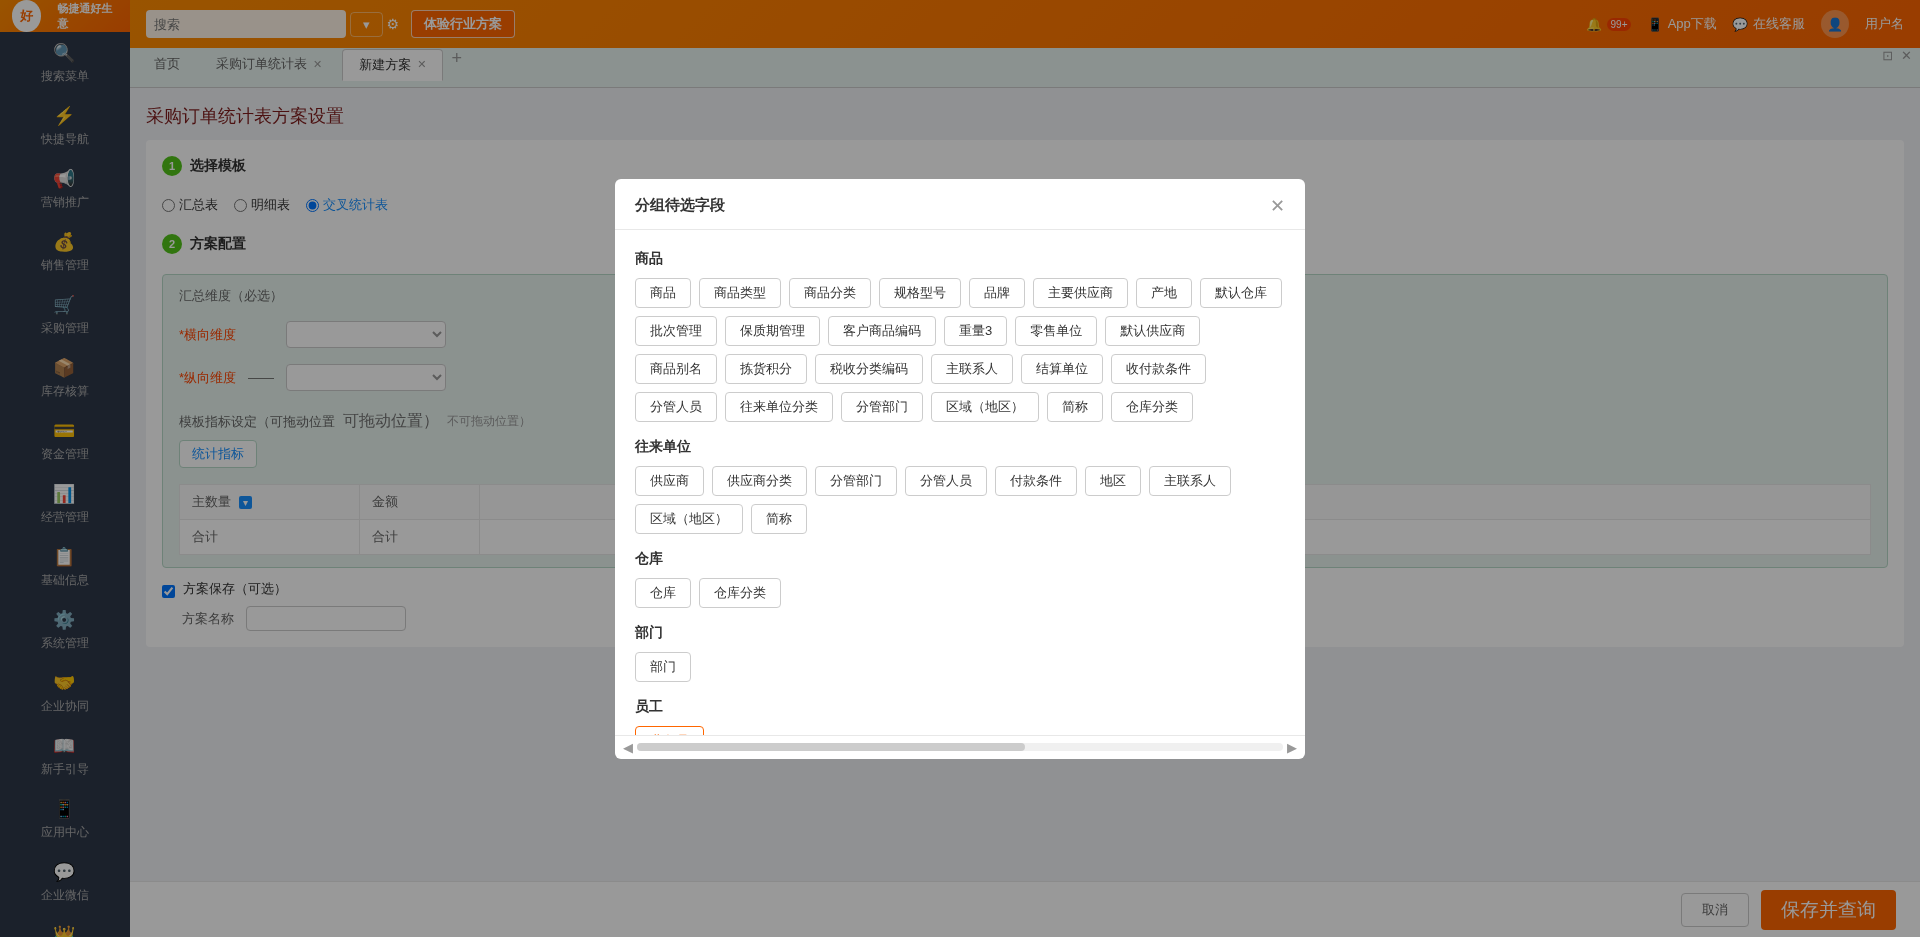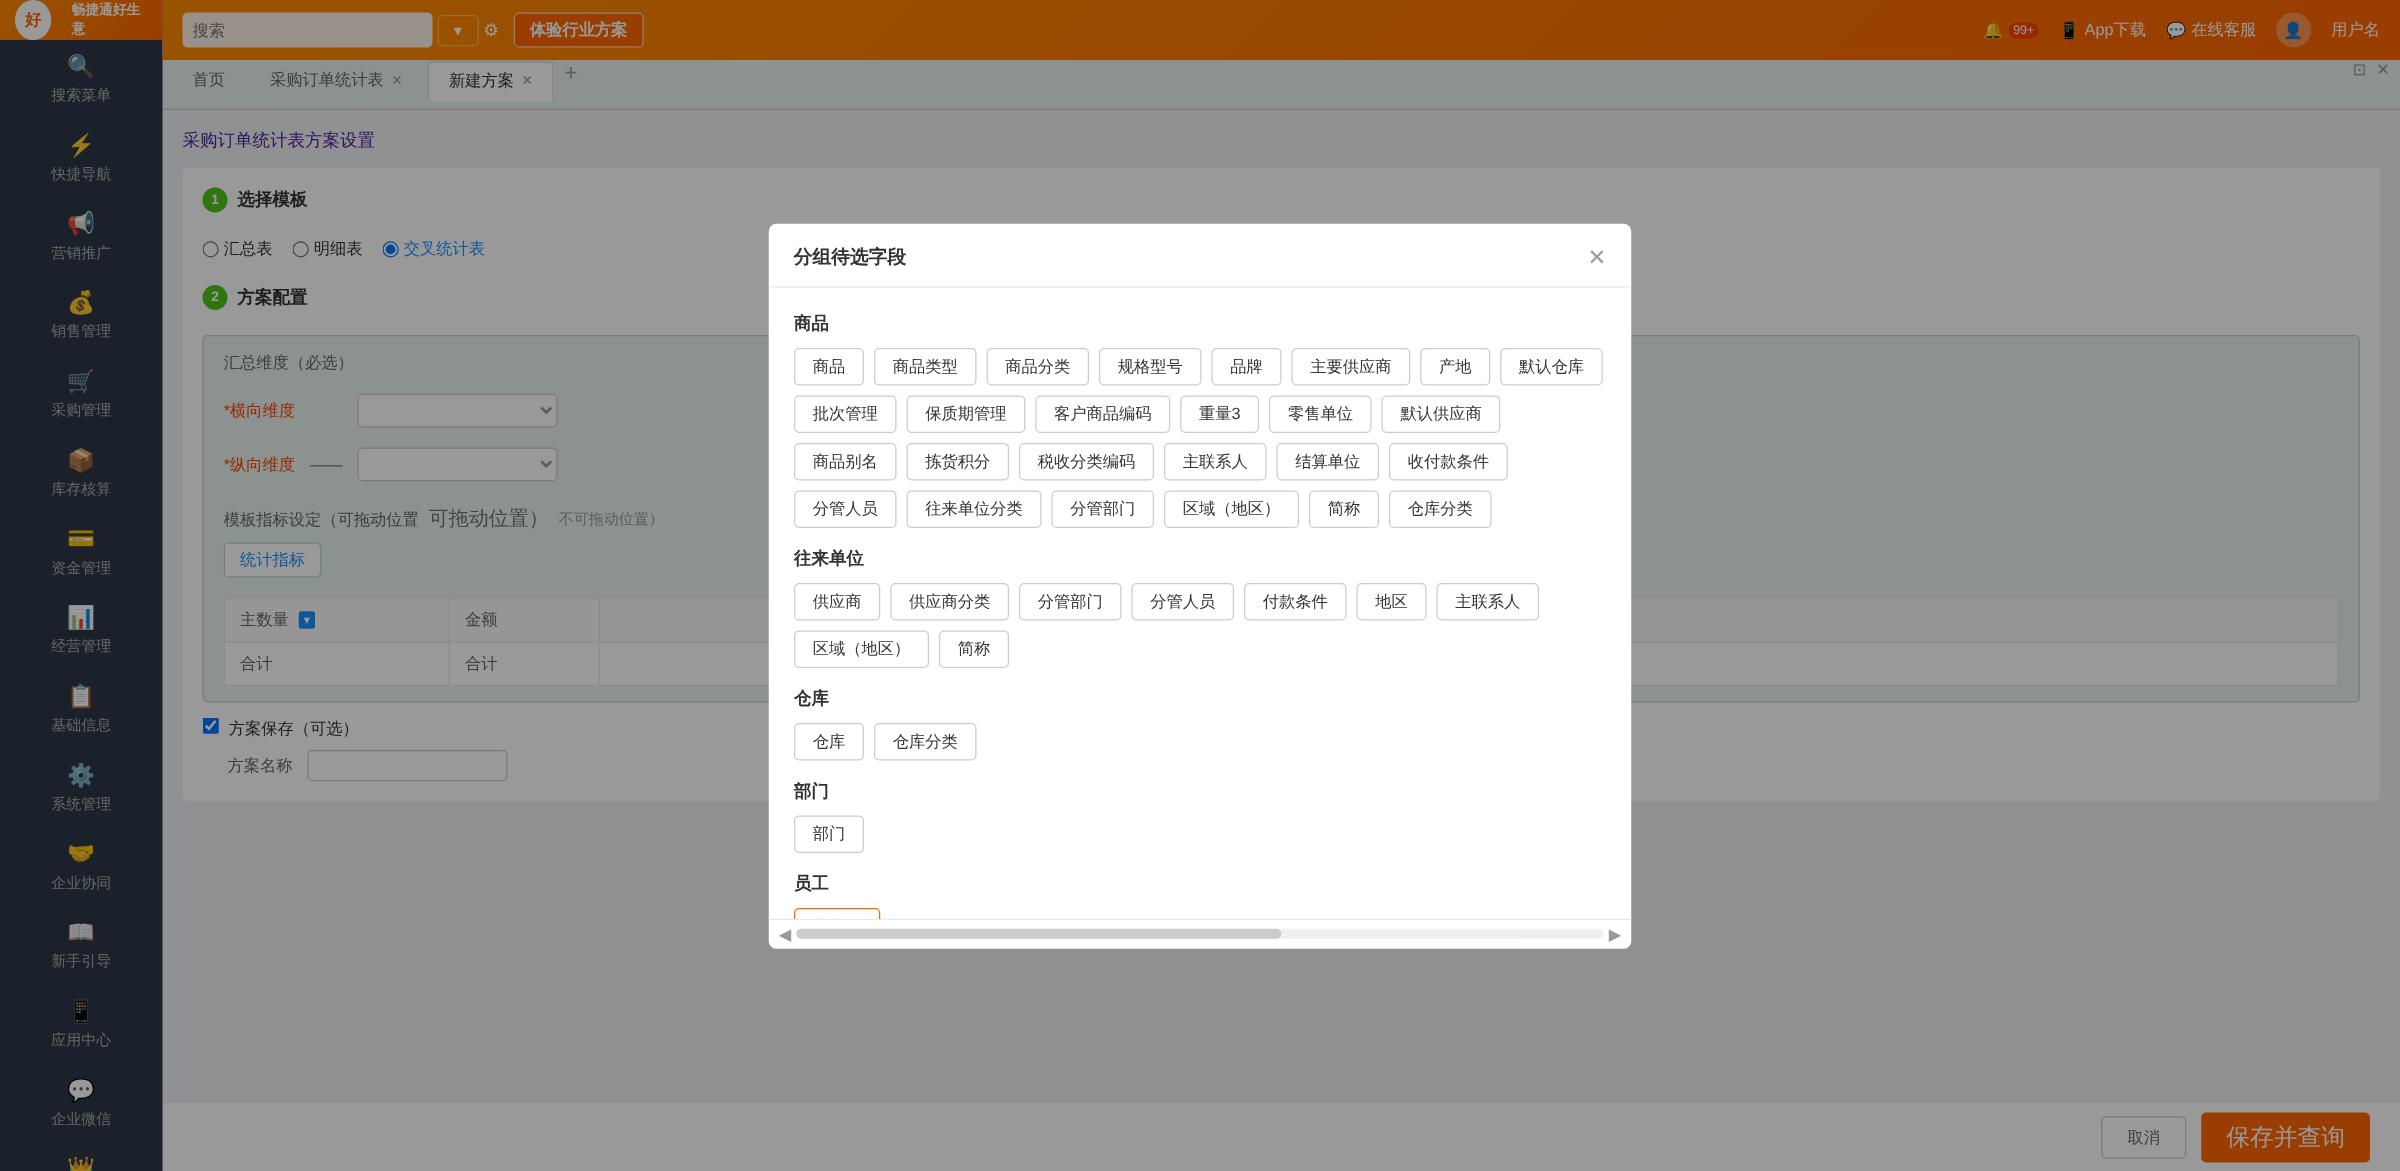--- a/index.html
+++ b/index.html
@@ -172,22 +172,22 @@
 
     
     .main {
       margin-left: 130px;
       margin-top: 88px;
       padding: 16px;
       background: #f0f2f5;
       min-height: calc(100vh - 88px);
     }
     .page-title {
-      font-size: 14px;
-      color: #4c1d95;
+      font-size: 18px;
+      color: #7f1d1d;
       margin-bottom: 12px;
     }
     .config-area {
       background: white;
       border-radius: 4px;
       padding: 16px;
     }
     .step-label {
       display: inline-flex;
       align-items: center;
@@ -281,21 +281,21 @@
       border-top: none;
     }
     .hint-text {
       font-size: 12px;
       color: #999;
       margin-top: 8px;
       line-height: 1.8;
     }
     .save-option {
       display: flex;
-      align-items: flex-start;
+      align-items: flex-end;
       gap: 8px;
       margin-top: 12px;
     }
     .scheme-input {
       border: 1px solid #ccc;
       border-radius: 4px;
       padding: 4px 8px;
       width: 160px;
       font-size: 13px;
     }

